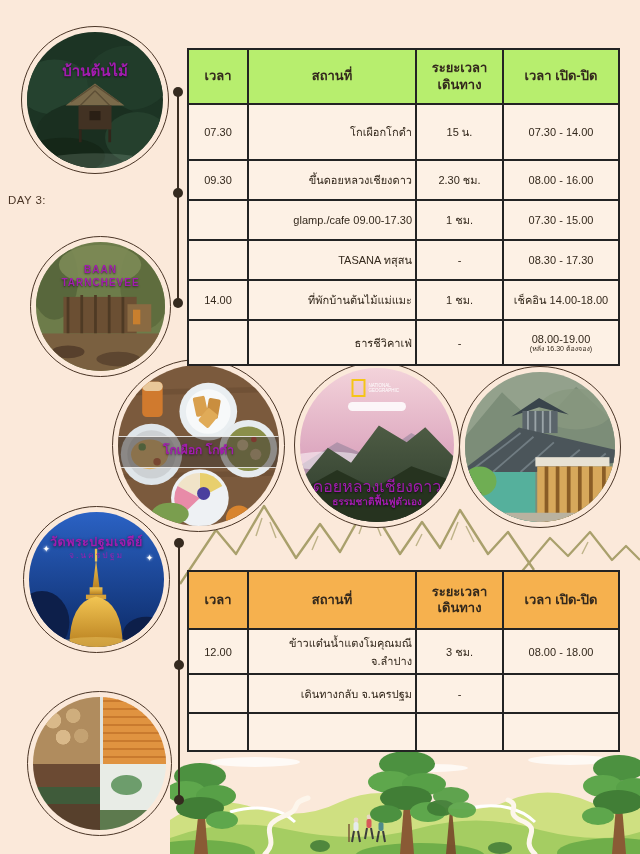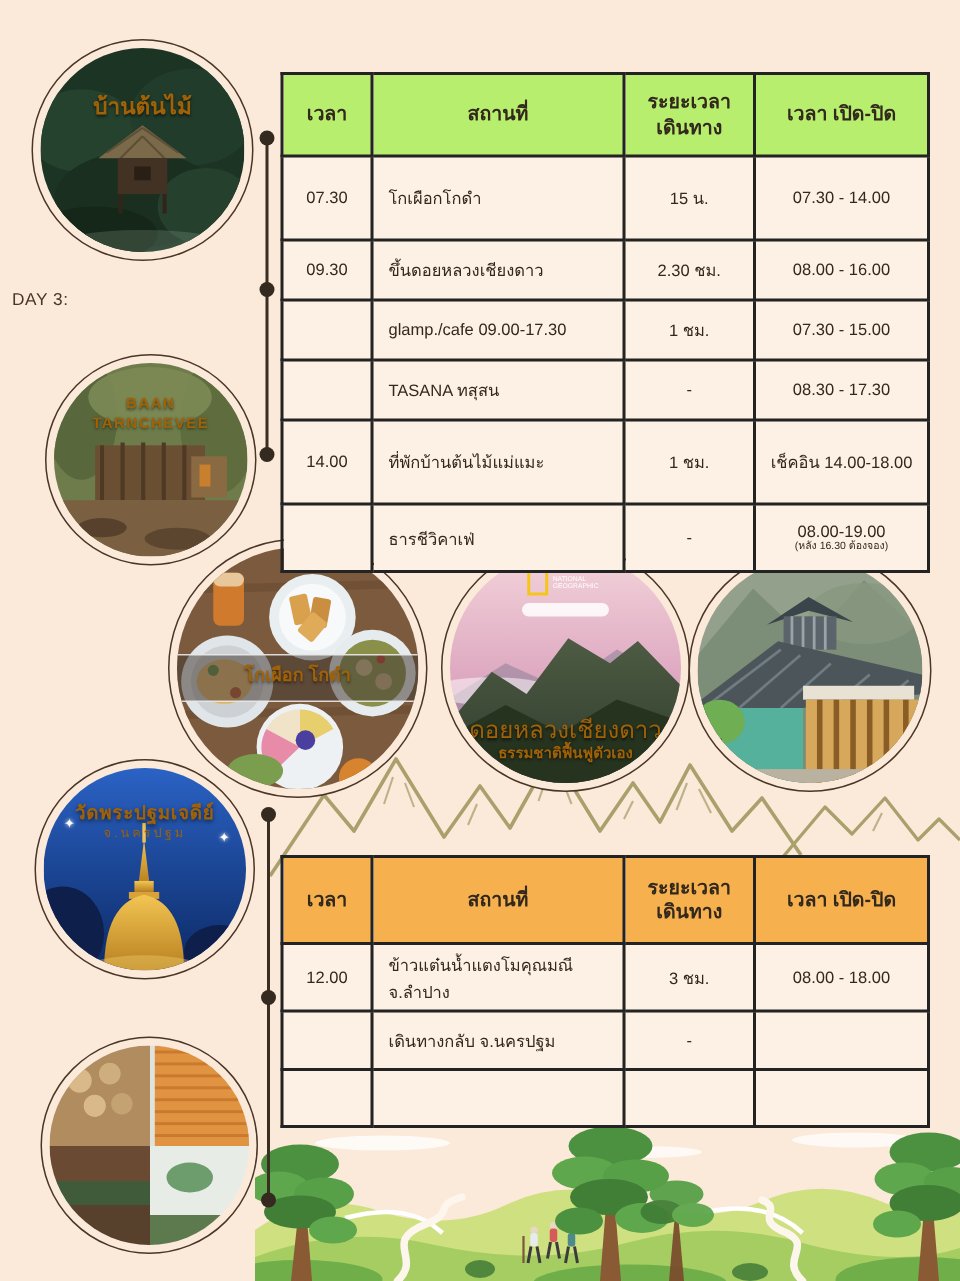--- a/index.html
+++ b/index.html
@@ -3,38 +3,38 @@
 <meta charset="utf-8">
 <style>
   html,body{margin:0;padding:0;}
   body{font-family:"Liberation Sans",sans-serif;}
   #canvas{position:relative;width:640px;height:854px;background:#fbe9da;overflow:hidden;}
 
   
   .circle{position:absolute;border-radius:50%;background:#fbe9da;border:1.6px solid #4a3526;padding:5px;box-sizing:border-box;}
   .ph{width:100%;height:100%;border-radius:50%;overflow:hidden;position:relative;}
   .ph svg{position:absolute;left:0;top:0;width:100%;height:100%;}
-  .ph .cap{position:absolute;width:100%;text-align:center;color:#a16207;}
+  .ph .cap{position:absolute;width:100%;text-align:center;color:#a21caf;}
 
   .z0{z-index:0}.z1{z-index:1}.z2{z-index:2}.z3{z-index:3}.z4{z-index:4}
 
   
   .day-label{position:absolute;width:170px;text-align:left;color:#4a3526;font-weight:normal;font-size:11.5px;line-height:16px;letter-spacing:.4px;}
 
   
   .tl-line{position:absolute;width:2px;background:#3a2d22;}
   .tl-dot{position:absolute;width:10px;height:10px;border-radius:50%;background:#352a1f;}
 
   
   table.itin{position:absolute;border-collapse:collapse;table-layout:fixed;width:431px;padding-left:17px;}
   .itin th,.itin td{border:2px solid #232323;background:#fdf1e5;color:#33281c;padding:1px 3px;overflow:hidden;}
   .itin th{font-weight:bold;font-size:13px;text-align:center;line-height:1.25;}
   .itin td{font-size:11px;}
   .itin .c{text-align:center;}
-  .itin .l{text-align:left;padding-left:10px;margin-top:31px;}
+  .itin .l{text-align:right;padding-left:10px;margin-top:31px;}
   #day3-table th{background:#b7ee6e;}
   #day4-table th{background:#f6b14e;}
   .note{display:block;font-size:7px;line-height:1.1;}
 
   
   .cap-treehouse{top:20%;font-size:15px;font-weight:bold;text-shadow:0 1px 2px rgba(0,0,0,.6);}
   .cap-tarn{top:16%;font-size:10px;font-weight:bold;letter-spacing:1px;line-height:13px;text-shadow:0 1px 2px rgba(0,0,0,.55);}
   .cap-food{top:44%;left:0;font-size:12px;font-weight:bold;background:rgba(70,60,52,.55);padding:3px 0 8px 0;border-top:1px solid rgba(255,255,255,.8);border-bottom:1px solid rgba(255,255,255,.8);text-shadow:0 1px 2px rgba(0,0,0,.5);}
   .cap-mtn-title{top:69%;font-size:16px;font-weight:normal;color:#f6c94b;text-shadow:0 1px 2px rgba(0,0,0,.7);}
   .cap-mtn-sub{top:82%;font-size:10px;color:#fff;text-shadow:0 1px 2px rgba(0,0,0,.7);font-weight:bold;}
@@ -226,21 +226,21 @@
       <td class="l">glamp./cafe 09.00-17.30</td>
       <td class="c">1 ชม.</td>
       <td class="c">07.30 - 15.00</td>
     </tr>
     <tr style="height:40px;">
       <td class="c"></td>
       <td class="l">TASANA ทสุสน</td>
       <td class="c">-</td>
       <td class="c">08.30 - 17.30</td>
     </tr>
-    <tr style="height:56px;">
+    <tr style="height:40px;">
       <td class="c">14.00</td>
       <td class="l">ที่พักบ้านต้นไม้แม่แมะ</td>
       <td class="c">1 ชม.</td>
       <td class="c">เช็คอิน 14.00-18.00</td>
     </tr>
     <tr style="height:45px;">
       <td class="c"></td>
       <td class="l">ธารชีวิคาเฟ่</td>
       <td class="c">-</td>
       <td class="c">

